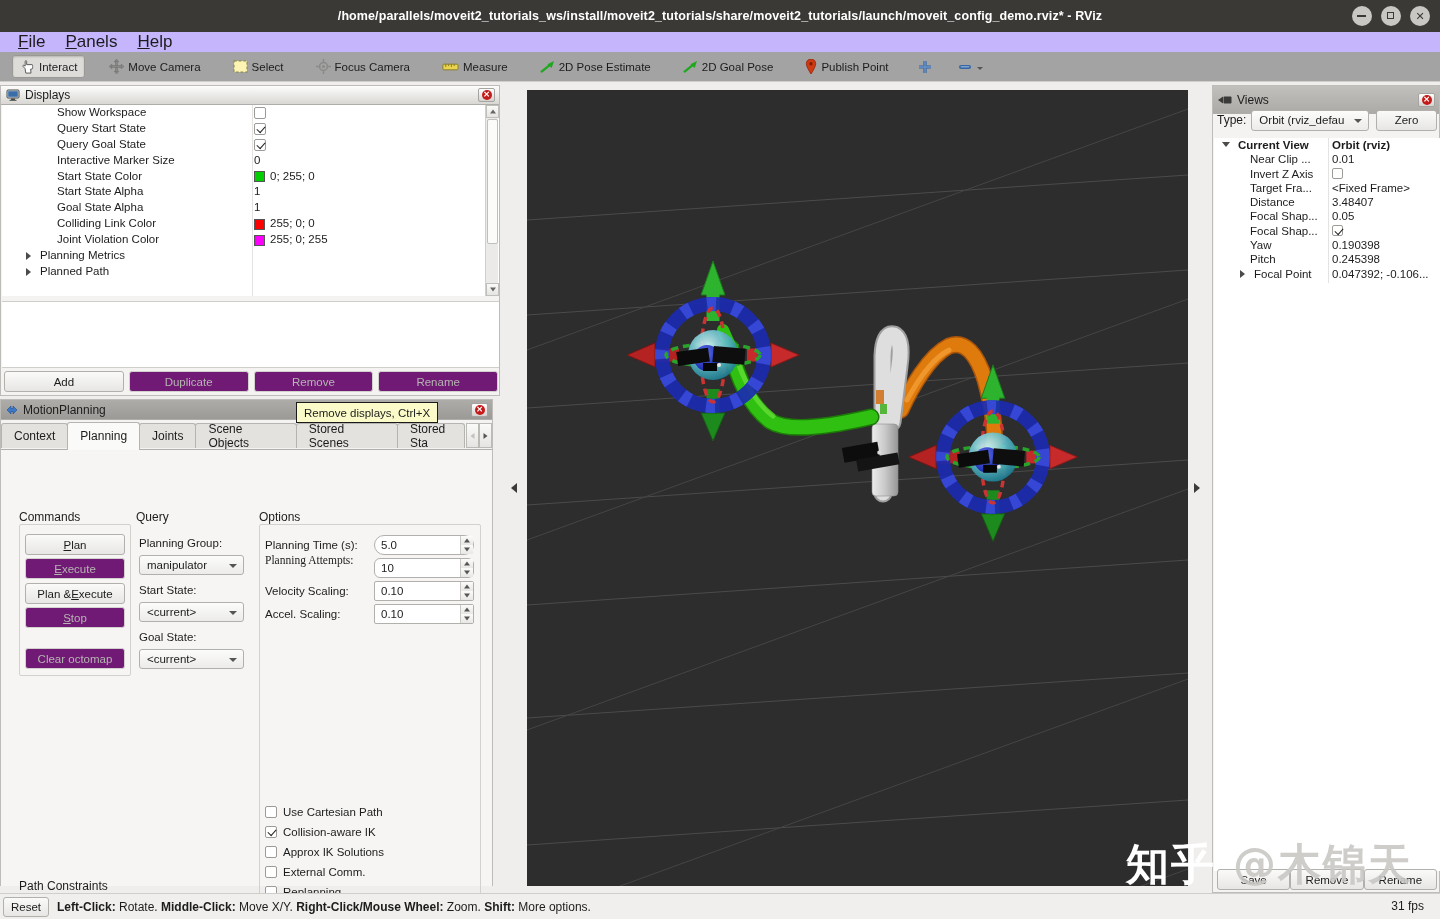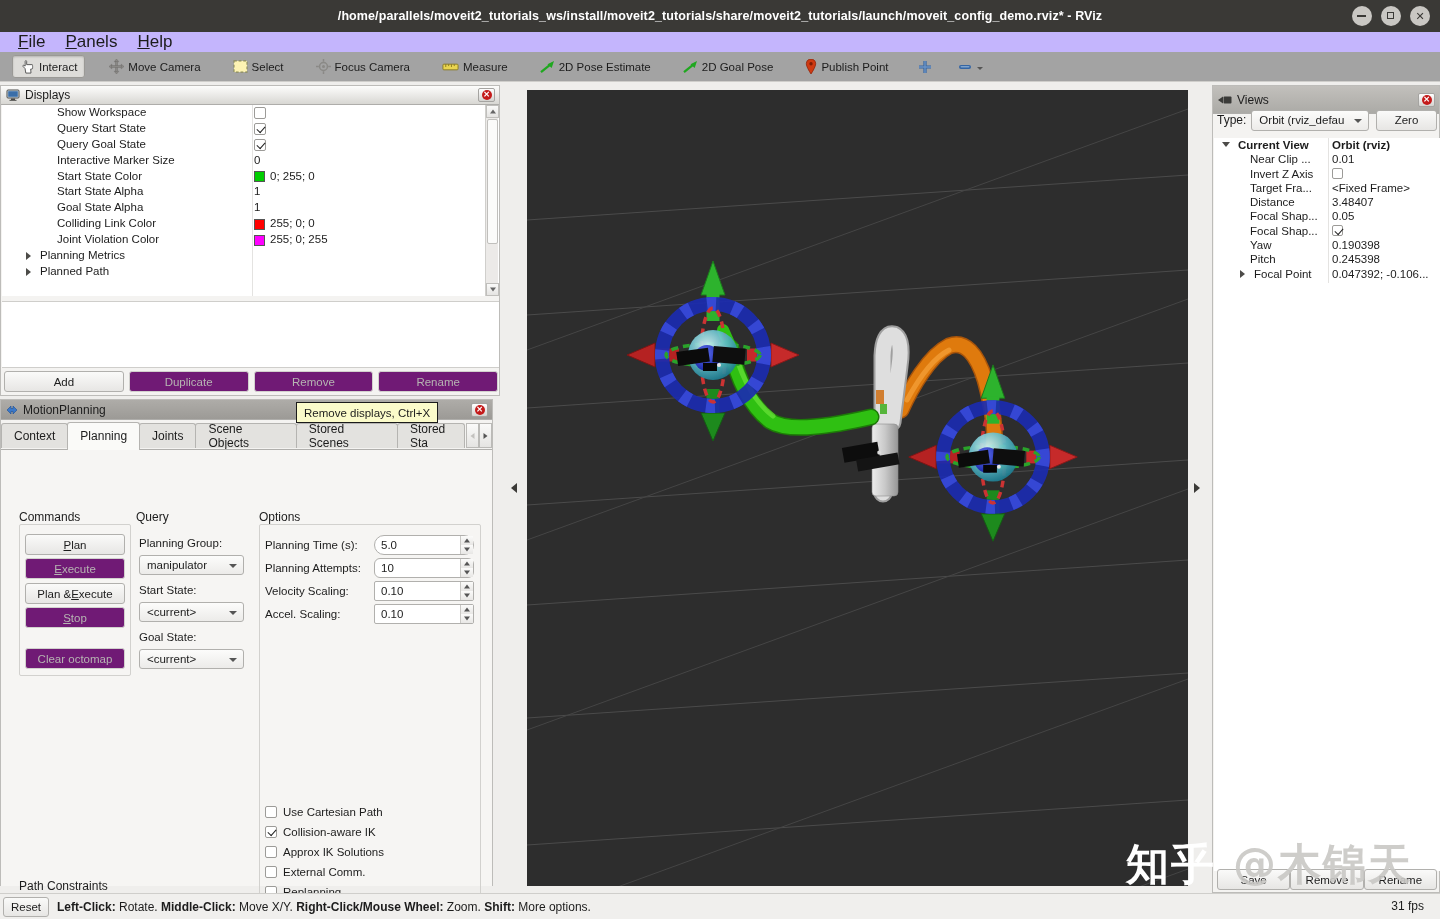--- a/index.html
+++ b/index.html
@@ -398,21 +398,21 @@
       <span class="gheading" style="left:258px;top:60px;">Options</span>
       <div class="gbox" style="left:258px;top:74px;width:222px;height:403px;"></div>
       <span class="optlabel" style="top:89px;">Planning Time (s):</span>
       <span class="spin optspin" style="top:85px;border-radius:10px;">
           <span>5.0</span>
           <span class="spinbtns">
             <span class="up"></span>
             <span class="dn"></span>
           </span>
         </span>
-      <span class="optlabel" style="top:112px;">Planning Attempts:</span>
+      <span class="optlabel" style="top:104px;font-family:Liberation Serif, serif;">Planning Attempts:</span>
       <span class="spin optspin" style="top:108px;border-radius:6px;">
           <span>10</span>
           <span class="spinbtns">
             <span class="up"></span>
             <span class="dn"></span>
           </span>
         </span>
       <span class="optlabel" style="top:135px;">Velocity Scaling:</span>
       <span class="spin optspin" style="top:131px;">
           <span>0.10</span>

